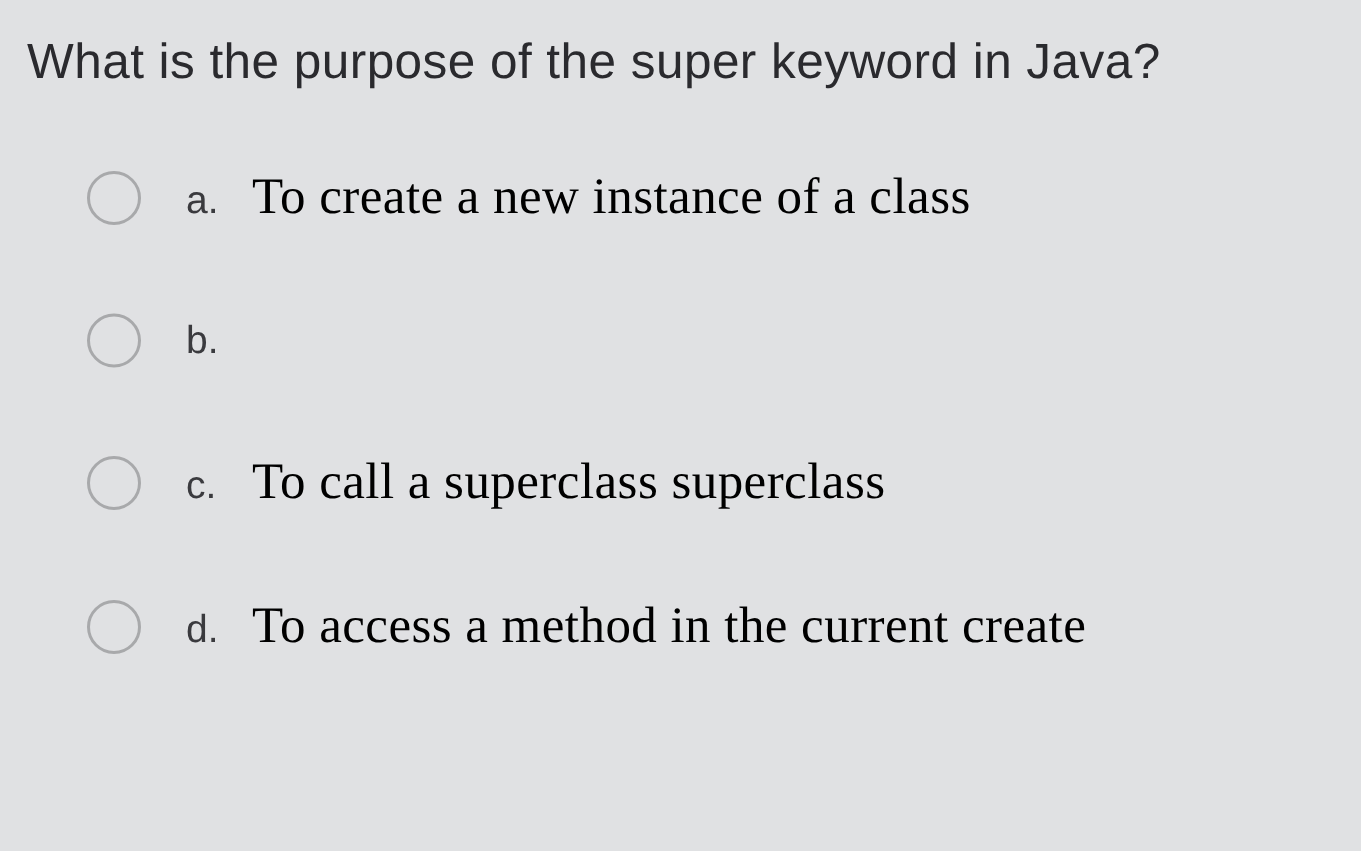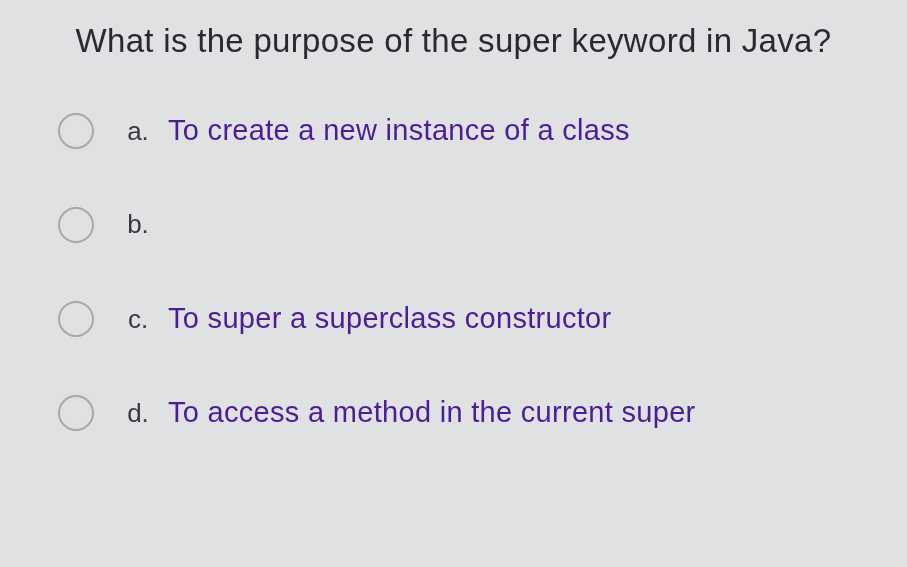--- a/index.html
+++ b/index.html
@@ -1,19 +1,18 @@
 <!DOCTYPE html>
 <html><head>
   <meta charset="utf-8">
   <style>
     * {
       margin: 0;
       padding: 0;
       box-sizing: border-box;
-      text-align: center;
     }
     body {
       width: 907px;
       height: 567px;
       background: #e0e1e3;
       font-family: Arial, Helvetica, sans-serif;
       padding: 20px 18px;
       color: #2a2a2e;
       overflow: hidden;
     }
@@ -50,23 +49,24 @@
       gap: 16px;
       font-size: 31px;
       color: #2a2a2e;
     }
     .option-letter {
       font-size: 26px;
       color: #3a3a3e;
       min-width: 28px;
     }
     .option-text {
-      font-size: 29px;
-      color: #4c1d95;
+      font-size: 34px;
+      color: #000000;
       letter-spacing: 0.3px;
+      font-family: Liberation Serif, serif;
     }
   </style>
 </head>
 <body>
 
 <div class="question-text">What is the purpose of the super keyword in Java?</div>
 
 <div class="options">
   <div class="option-row">
     <div class="radio"></div>
@@ -80,24 +80,24 @@
     <div class="radio"></div>
     <div class="option-label">
       <span class="option-letter">b.</span>
     </div>
   </div>
 
   <div class="option-row">
     <div class="radio"></div>
     <div class="option-label">
       <span class="option-letter">c.</span>
-      <span class="option-text">To super a superclass constructor</span>
+      <span class="option-text">To call a superclass superclass</span>
     </div>
   </div>
 
   <div class="option-row">
     <div class="radio"></div>
     <div class="option-label">
       <span class="option-letter">d.</span>
-      <span class="option-text">To access a method in the current super</span>
+      <span class="option-text">To access a method in the current create</span>
     </div>
   </div>
 </div>
 
 </body></html>

